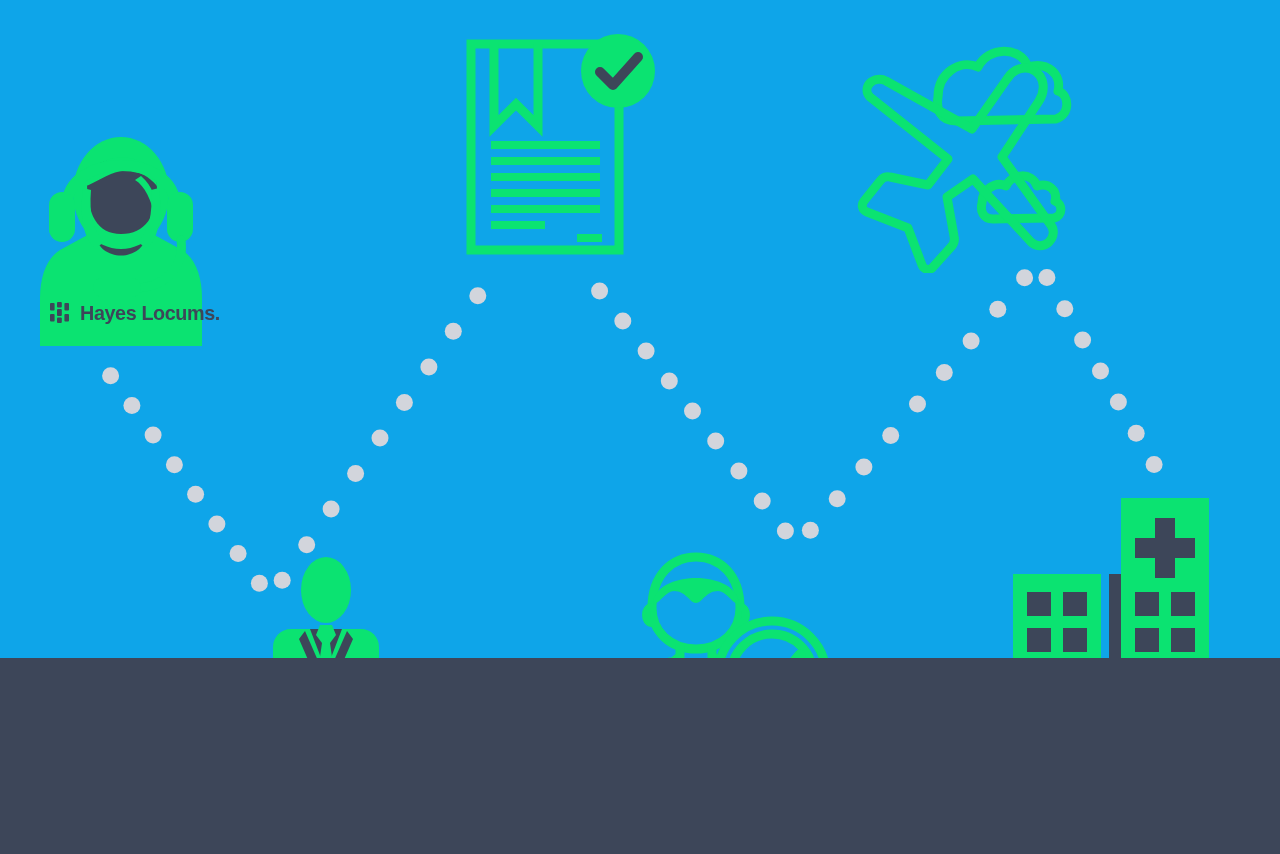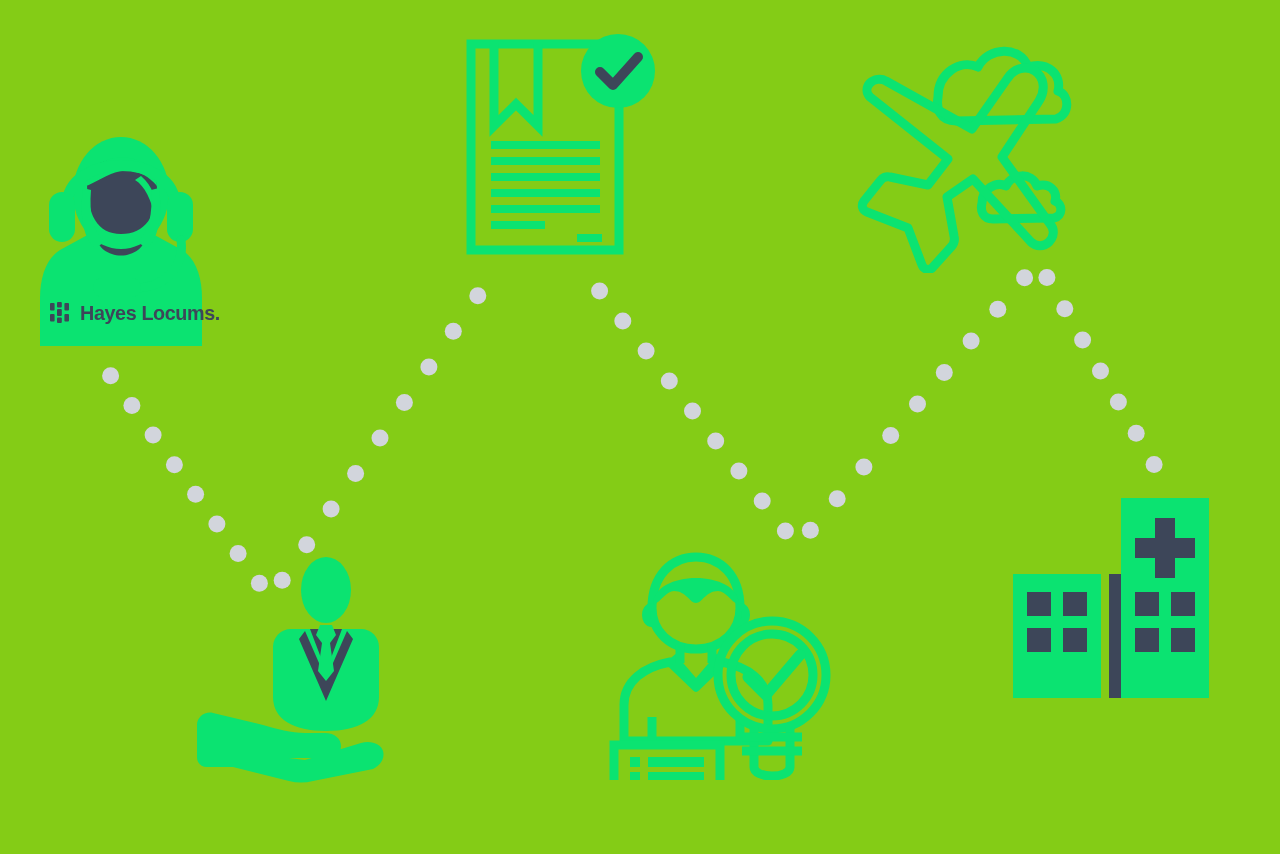--- a/index.html
+++ b/index.html
@@ -6,22 +6,22 @@
     margin: 0;
     padding: 0;
     background: #3d4659;
   }
   body {
     font-family: "Liberation Sans", sans-serif;
   }
   #stage {
     position: relative;
     width: 1280px;
-    height: 854px;
-    background: #84cc16;
+    height: 658px;
+    background: #0ea5e9;
     overflow: hidden;
   }
   .node {
     position: absolute;
   }
   #path-layer {
     position: absolute;
     left: 0;
     top: 0;
     width: 1280px;

